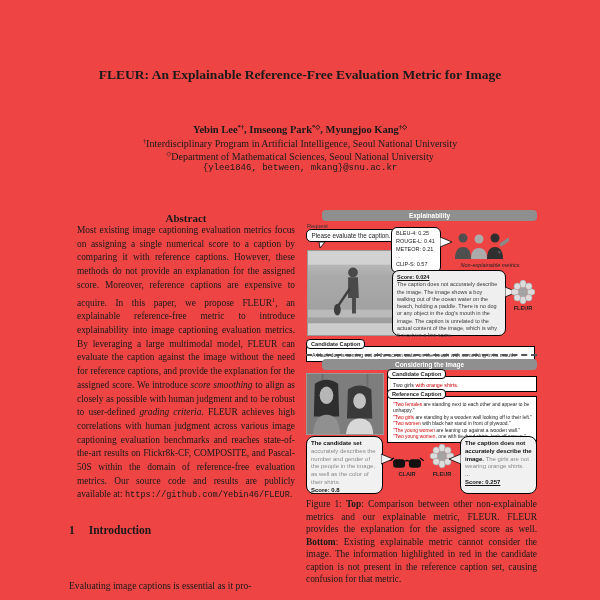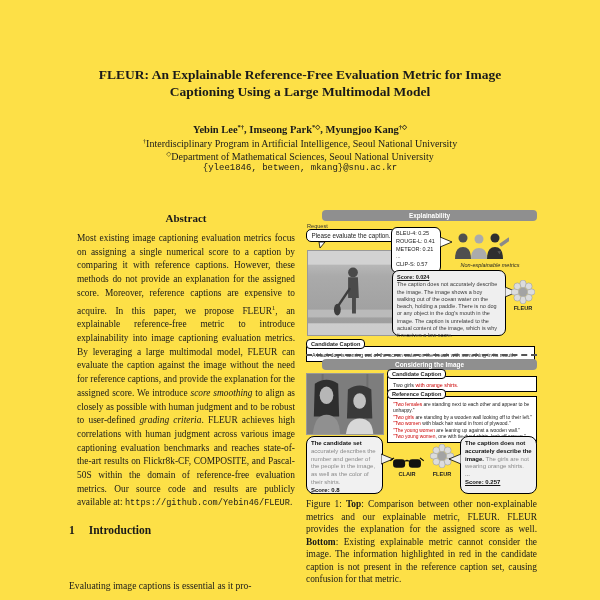--- a/index.html
+++ b/index.html
@@ -1,35 +1,35 @@
 <!DOCTYPE html>
 <html><head>
 <meta charset="utf-8">
 <style>
   * { box-sizing: border-box; }
   body { margin: 0; background: #e8e8e8; }
   .page {
     position: relative; width: 600px; height: 600px; margin: 0 auto;
-    background: #fde047; overflow: hidden;
+    background: #ef4444; overflow: hidden;
     font-family: "Liberation Serif", serif; color: #1a1a1a;
   }
   
   .title { position: absolute; top: 67px; left: 50px; width: 500px; text-align: center;
            font-size: 13.5px; font-weight: bold; line-height: 16.5px; }
   .authors { position: absolute; top: 122px; left: 0; width: 600px; text-align: center;
              font-size: 10.5px; font-weight: bold; }
   .authors sup, .affil sup { font-size: 6.5px; }
   .affil { position: absolute; left: 0; width: 600px; text-align: center; font-size: 10px; }
   .affil-1 { top: 137px; }
   .affil-2 { top: 150px; }
   .email { position: absolute; top: 163px; left: 0; width: 600px; text-align: center;
            font-family: "Liberation Mono", monospace; font-size: 9px; }
   
   .abstract { position: absolute; left: 77px; top: 212px; width: 218px; }
-  .abstract-heading { text-align: center; font-weight: bold; font-size: 11px; margin: 0 0 8px 0; }
+  .abstract-heading { text-align: center; font-weight: bold; font-size: 11px; margin: 0 0 0 0; }
   .abstract-body { font-size: 9.4px; line-height: 13.7px; text-align: justify; margin: 0; }
   .abstract-body .it { font-style: italic; }
   .abstract-body .mono { font-family: "Liberation Mono", monospace; font-size: 8.6px; }
   .fnmark { font-size: 6.5px; vertical-align: super; }
   .intro-heading { position: absolute; left: 69px; top: 524px; font-size: 11.5px; font-weight: bold; }
   .intro-heading .num { margin-right: 14px; }
   .intro-line { position: absolute; left: 69px; top: 580px; width: 233px; font-size: 9.6px; font-family: Liberation Serif, serif; }
   
   .fig { position: absolute; left: 306px; top: 210px; width: 231px; height: 288px;
          font-family: "Liberation Sans", sans-serif; color: #222; }
@@ -90,21 +90,20 @@
   .fig-caption b { font-weight: bold; }
   a.repo-link { color: inherit; text-decoration: none; }
 </style>
 </head>
 <body>
 
 <div class="page">
 
   <div class="title">
     <span>FLEUR: An Explainable Reference-Free Evaluation Metric for Image</span><br>
-    <span>Captioning Using a Large Multimodal Model</span>
   </div>
   <div class="authors">
     <span><span>Yebin Lee</span><sup>*†</sup><span>, </span></span>
     <span><span>Imseong Park</span><sup>*◇</sup><span>, </span></span>
     <span><span>Myungjoo Kang</span><sup>†◇</sup></span>
   </div>
   <div class="affil affil-1"><sup>†</sup><span>Interdisciplinary Program in Artificial Intelligence, Seoul National University</span></div>
   <div class="affil affil-2"><sup>◇</sup><span>Department of Mathematical Sciences, Seoul National University</span></div>
   <div class="email">{ylee1846, between, mkang}@snu.ac.kr</div>
 

